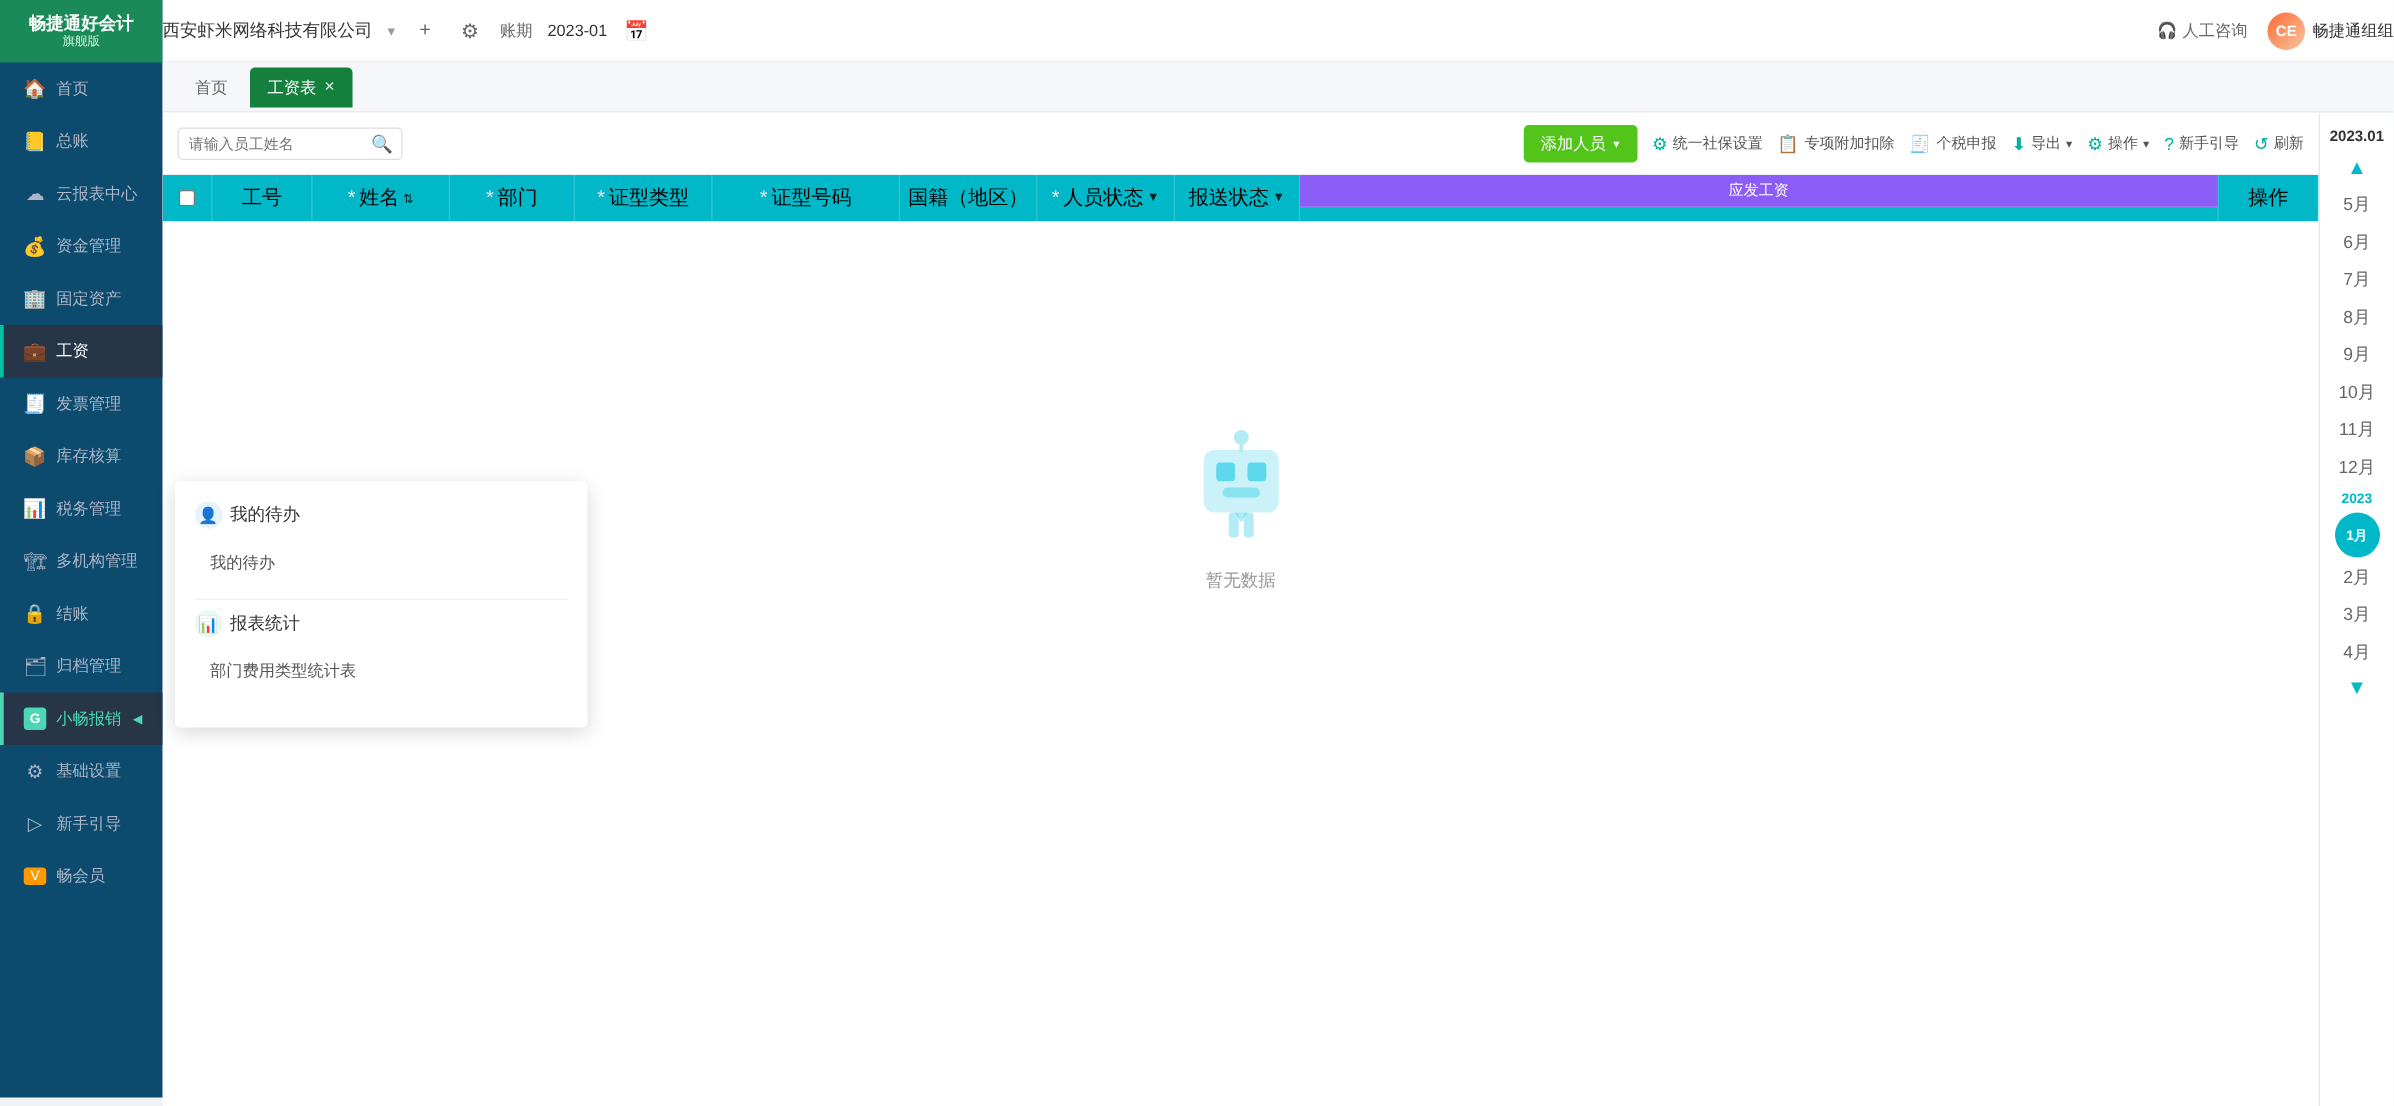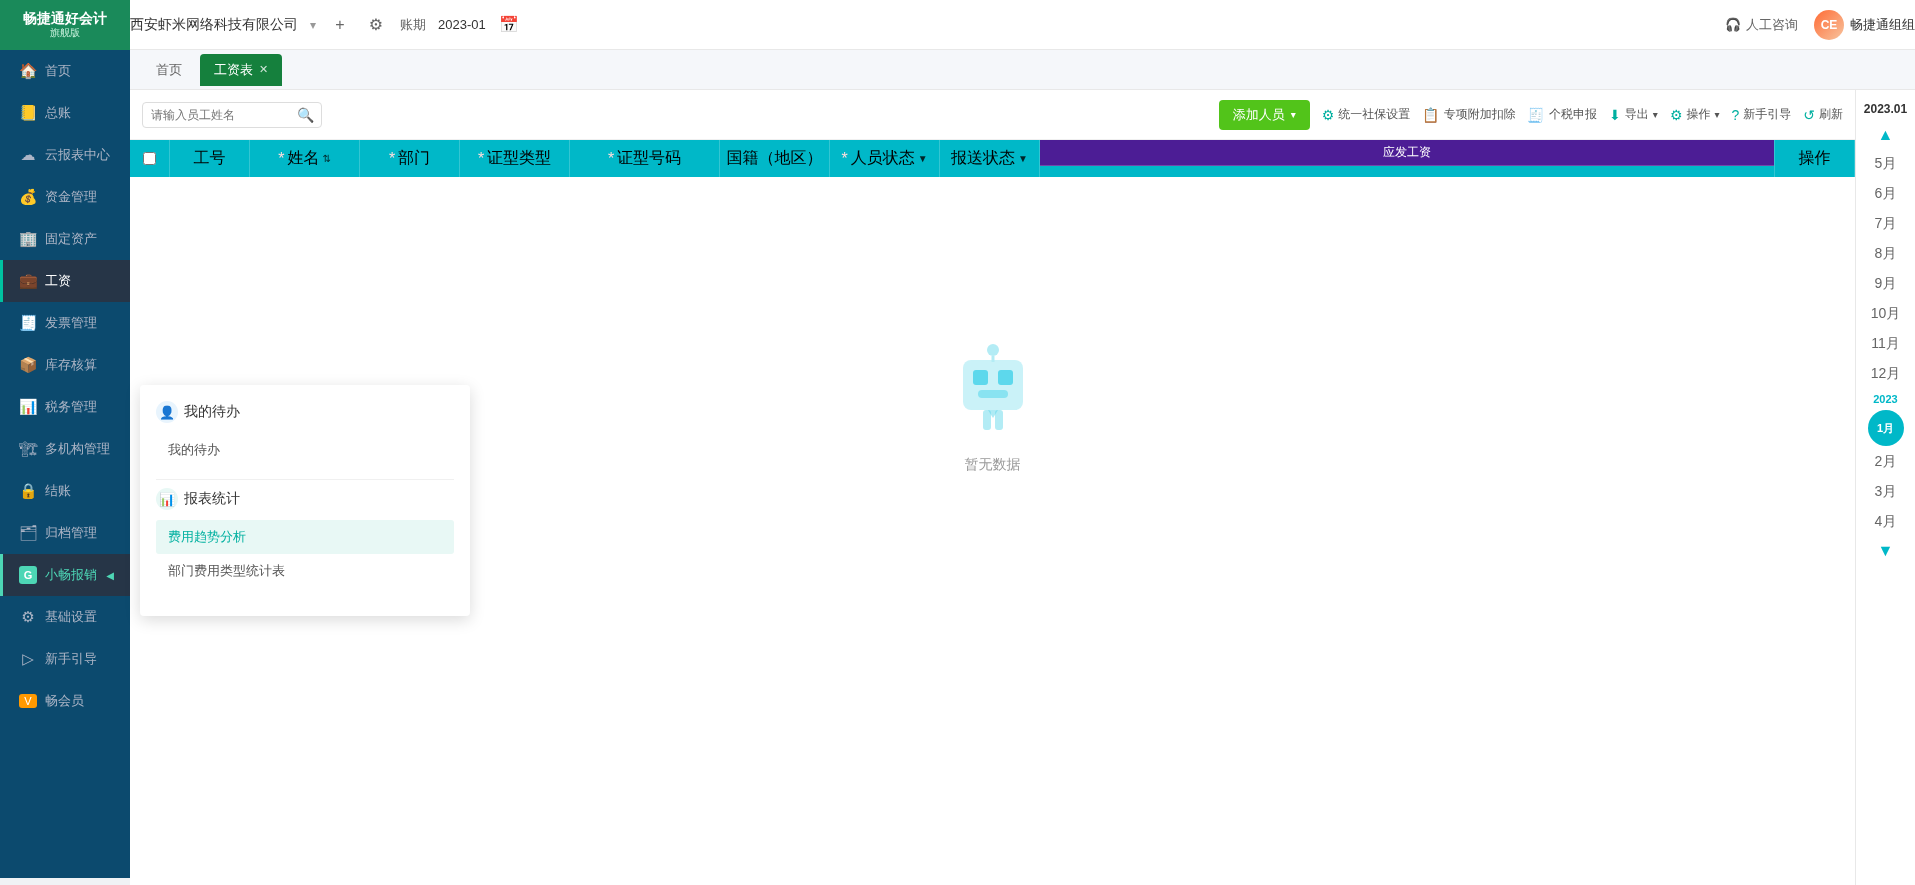--- a/index.html
+++ b/index.html
@@ -548,21 +548,21 @@
               <span style="color:#ffdddd;">*</span>
               <span>人员状态</span>
               <span class="filter-icon">▼</span>
             </div>
             <div class="th-cell th-report-status">
               <span>报送状态</span>
               <span class="filter-icon">▼</span>
             </div>
 
             <div style="flex:1; display:flex; flex-direction:column; border-right:1px solid rgba(255,255,255,0.2);">
-              <div style="background:#4c1d95;color:#fff;text-align:center;padding:4px 8px;border-bottom:1px solid rgba(255,255,255,0.2);font-size:12px;">
+              <div style="background:#8b5cf6;color:#fff;text-align:center;padding:4px 8px;border-bottom:1px solid rgba(255,255,255,0.2);font-size:12px;">
                 <span>应发工资</span>
               </div>
             </div>
             <div class="th-cell th-action">
               <span>操作</span>
             </div>
           </div>
 
           <div class="empty-state" style="height: 460px;">
             <svg width="100" height="100" viewBox="0 0 100 100">
@@ -640,21 +640,18 @@
         <span>我的待办</span>
       </div>
     </div>
     <hr class="popup-divider">
 
     <div class="popup-section">
       <div class="popup-section-header">
         <div class="popup-section-icon teal">📊</div>
         <span>报表统计</span>
       </div>
-      <div class="popup-item active">
-        <span>费用趋势分析</span>
-      </div>
       <div class="popup-item">
         <span>部门费用类型统计表</span>
       </div>
     </div>
   </div>
 </div>
 
 </body></html>

